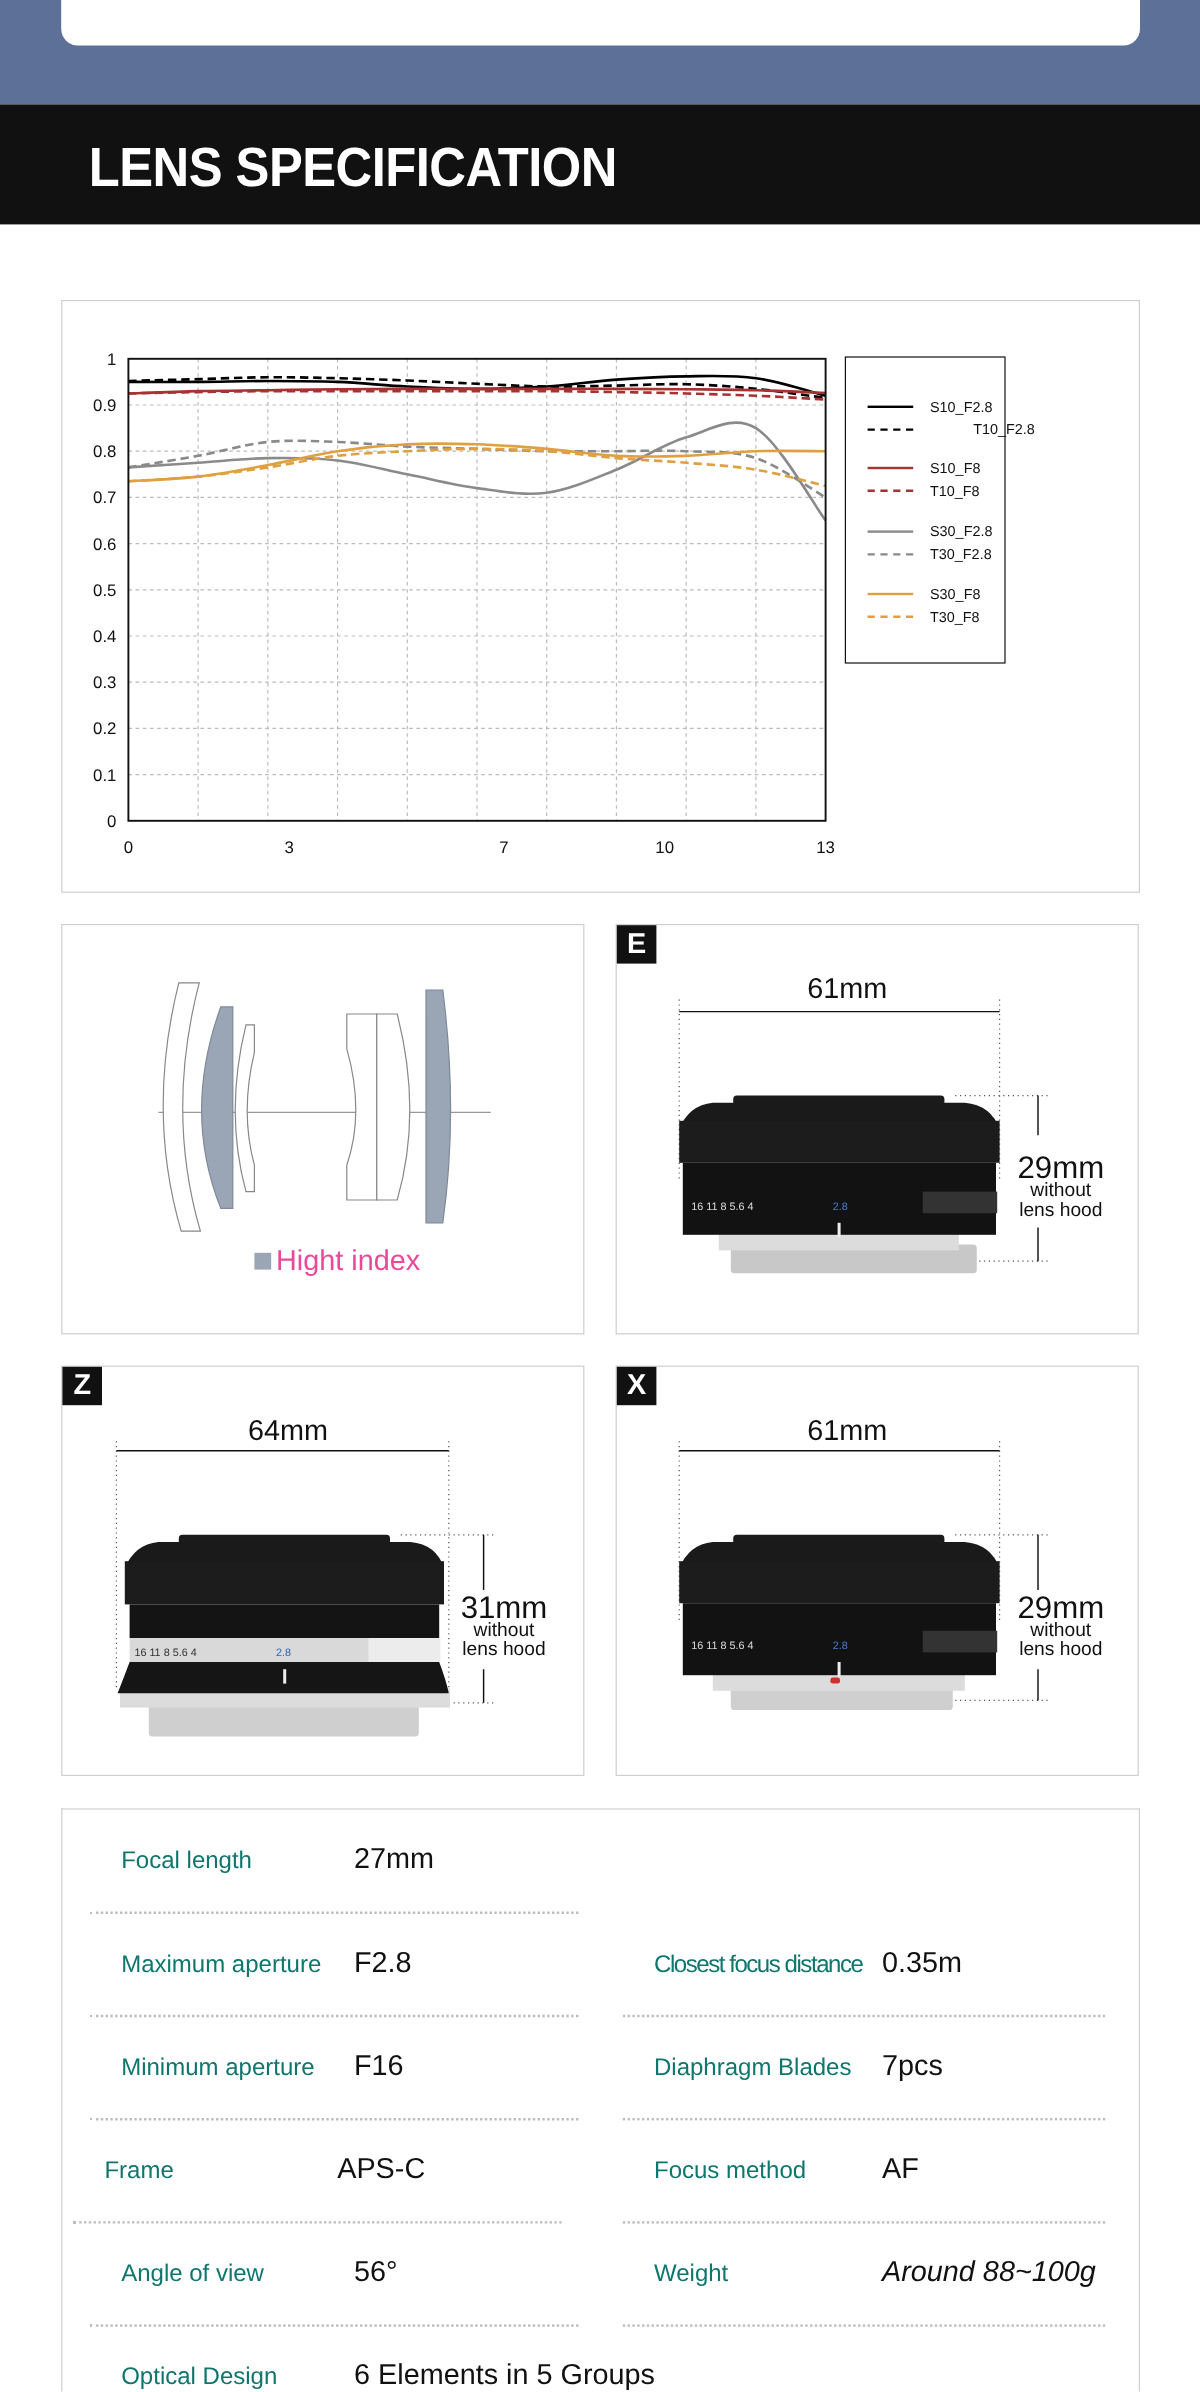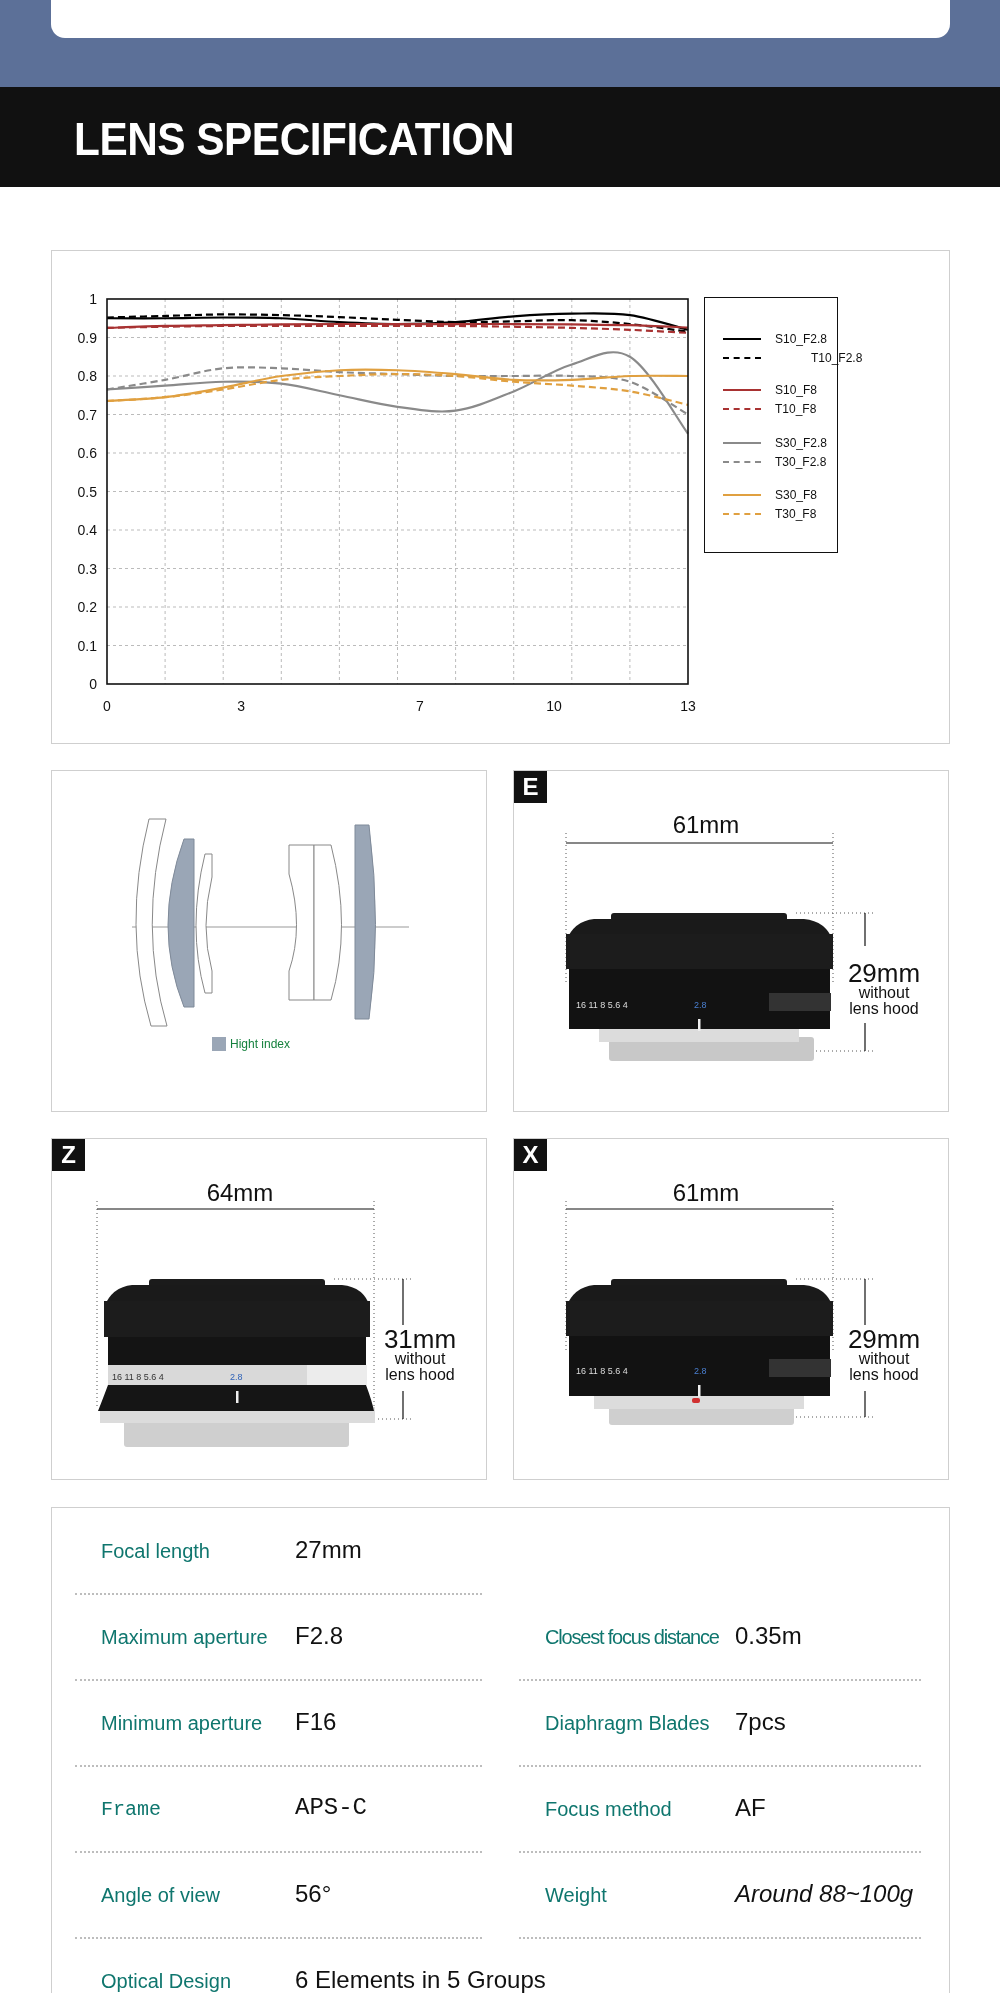--- a/index.html
+++ b/index.html
@@ -31,21 +31,21 @@
 
   .mount-badge { position: absolute; left: 0; top: 0; width: 33px; height: 32px; background: #111; color: #fff; font-weight: 700; font-size: 24px; text-align: center; line-height: 32px; }
 
   .dim-width-label { position: absolute; font-size: 24px; color: #111; text-align: center; width: 200px; }
   .dim-height-label { position: absolute; text-align: center; color: #111; width: 100px; }
   .dim-height-label .mm { font-size: 26px; line-height: 24px; display: block; text-align: center; }
   .dim-height-label .sub { font-size: 16px; line-height: 16px; display: block; }
 
   .hi-legend { position: absolute; left: 160px; top: 266px; display: flex; align-items: center; }
   .hi-swatch { width: 14px; height: 14px; background: #9aa6b6; margin-right: 4px; }
-  .hi-label { font-size: 12px; color: #15803d; }
+  .hi-label { font-size: 24px; color: #ec4899; }
 
   .spec-panel { left: 51px; top: 1507px; width: 899px; height: 520px; border-bottom: none; }
   .spec-row { position: absolute; height: 86px; }
   .spec-row .lbl { position: absolute; left: 0; top: 32px; font-size: 20px; color: #0f766e; white-space: nowrap; }
   .spec-row .val { position: absolute; top: 28px; font-size: 24px; color: #111; white-space: nowrap; }
   .spec-row .sep { position: absolute; left: -26px; top: 85px; height: 0; border-top: 2px dotted #bdbdbd; }
   .spec-row .lbl.condensed { letter-spacing: -1.2px; }
 </style>
 </head>
 <body>
@@ -262,21 +262,21 @@
   <div class="spec-row" style="left:49px;top:86px;width:380px;">
     <span class="lbl">Maximum aperture</span>
     <span class="val" style="left:194px;">F2.8</span>
     <div class="sep" style="width:407px;"></div>
   </div>
   <div class="spec-row" style="left:49px;top:172px;width:380px;">
     <span class="lbl">Minimum aperture</span>
     <span class="val" style="left:194px;">F16</span>
     <div class="sep" style="width:407px;"></div>
   </div>
-  <div class="spec-row" style="left:49px;top:258px;width:380px;font-family:Liberation Mono, monospace;">
+  <div class="spec-row" style="left:35px;top:258px;width:380px;">
     <span class="lbl">Frame</span>
     <span class="val" style="left:194px;">APS-C</span>
     <div class="sep" style="width:407px;"></div>
   </div>
   <div class="spec-row" style="left:49px;top:344px;width:380px;">
     <span class="lbl">Angle of view</span>
     <span class="val" style="left:194px;">56°</span>
     <div class="sep" style="width:407px;"></div>
   </div>
   <div class="spec-row" style="left:49px;top:430px;width:500px;">

